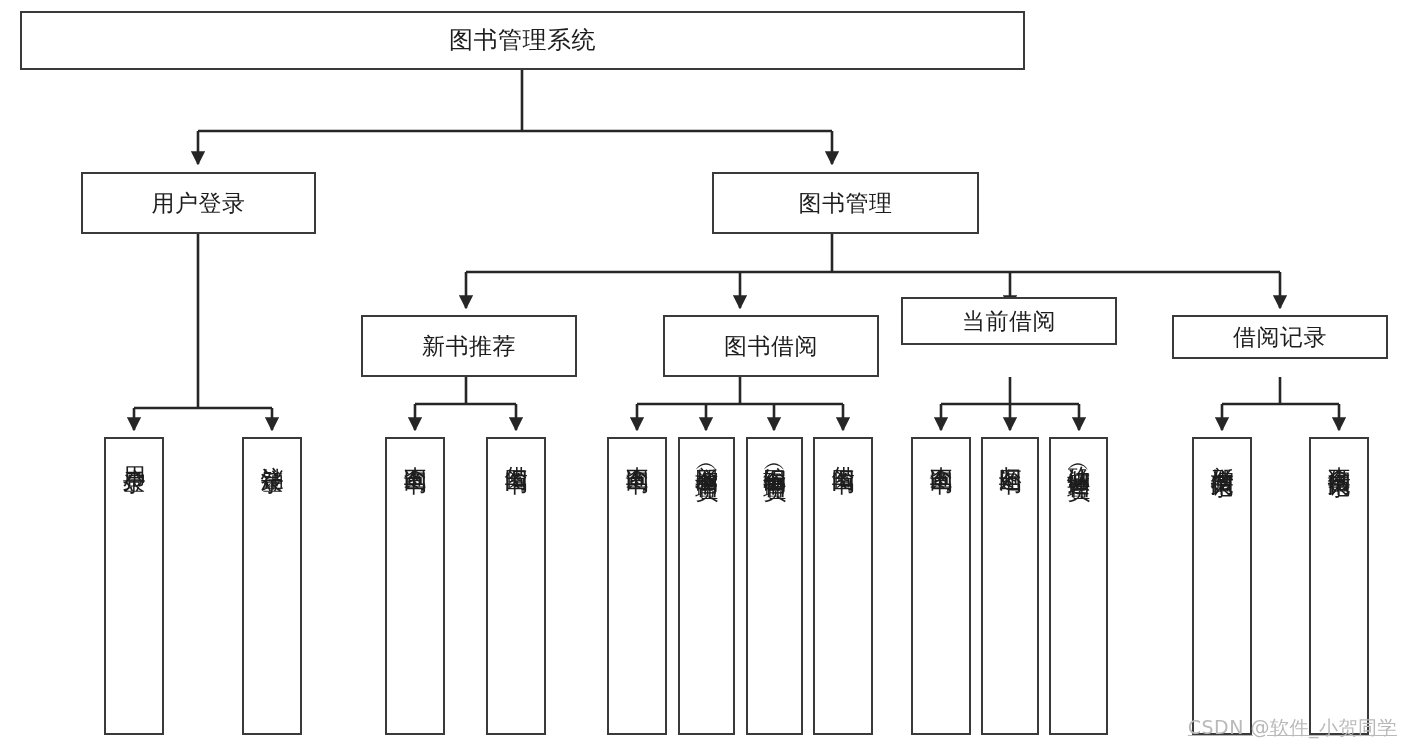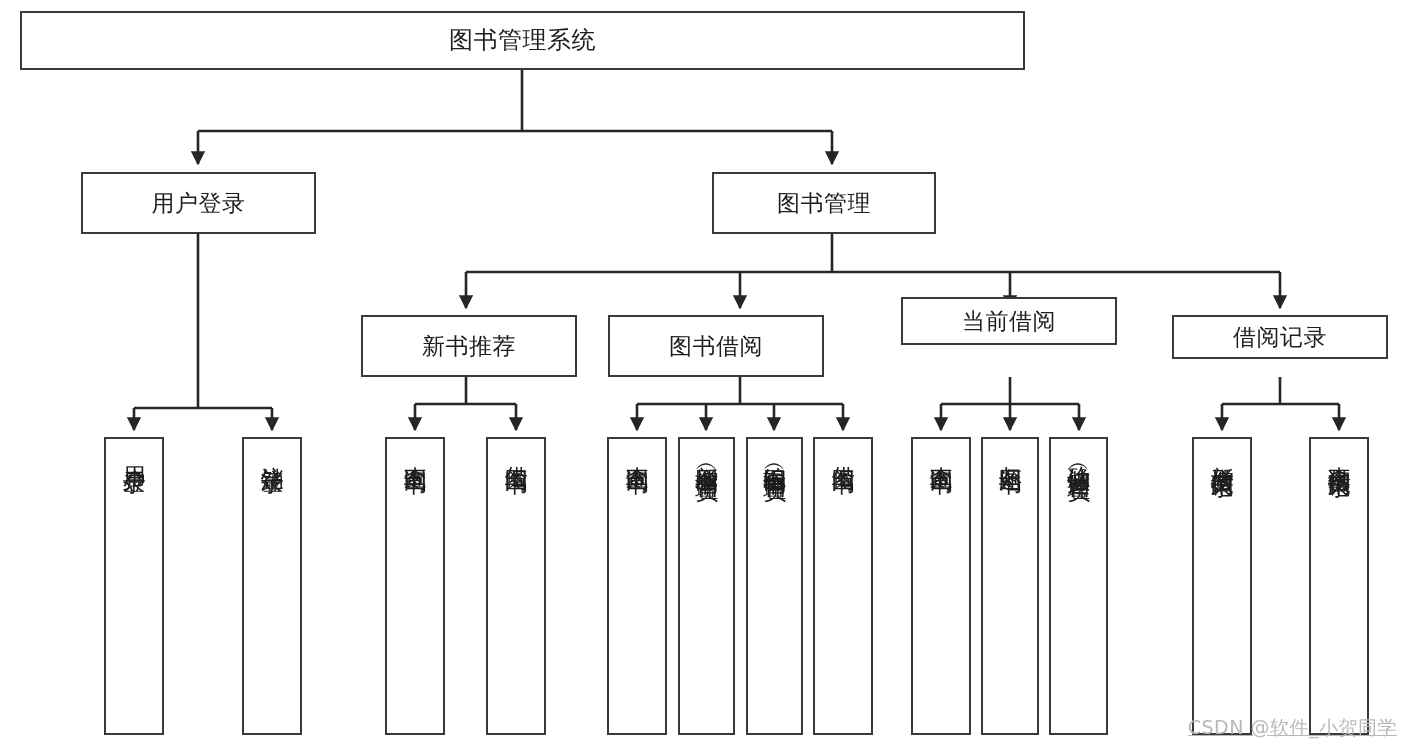--- a/index.html
+++ b/index.html
@@ -127,28 +127,28 @@
     </g>
   </svg>
 
   <div class="node root" style="left:20px; top:11px; width:1005px; height:59px;">
     <span class="node-label">图书管理系统</span>
   </div>
 
   <div class="node" style="left:81px; top:172px; width:235px; height:62px;">
     <span class="node-label">用户登录</span>
   </div>
-  <div class="node" style="left:712px; top:172px; width:224px; height:62px;">
+  <div class="node" style="left:712px; top:172px; width:267px; height:62px;">
     <span class="node-label">图书管理</span>
   </div>
 
   <div class="node" style="left:361px; top:315px; width:216px; height:62px;">
     <span class="node-label">新书推荐</span>
   </div>
-  <div class="node" style="left:608px; top:315px; width:216px; height:62px;">
+  <div class="node" style="left:663px; top:315px; width:216px; height:62px;">
     <span class="node-label">图书借阅</span>
   </div>
   <div class="node" style="left:901px; top:297px; width:216px; height:48px;">
     <span class="node-label">当前借阅</span>
   </div>
   <div class="node" style="left:1172px; top:315px; width:216px; height:44px;">
     <span class="node-label">借阅记录</span>
   </div>
 
   <div class="node leaf" style="left:104px; top:437px; width:60px; height:298px;">

